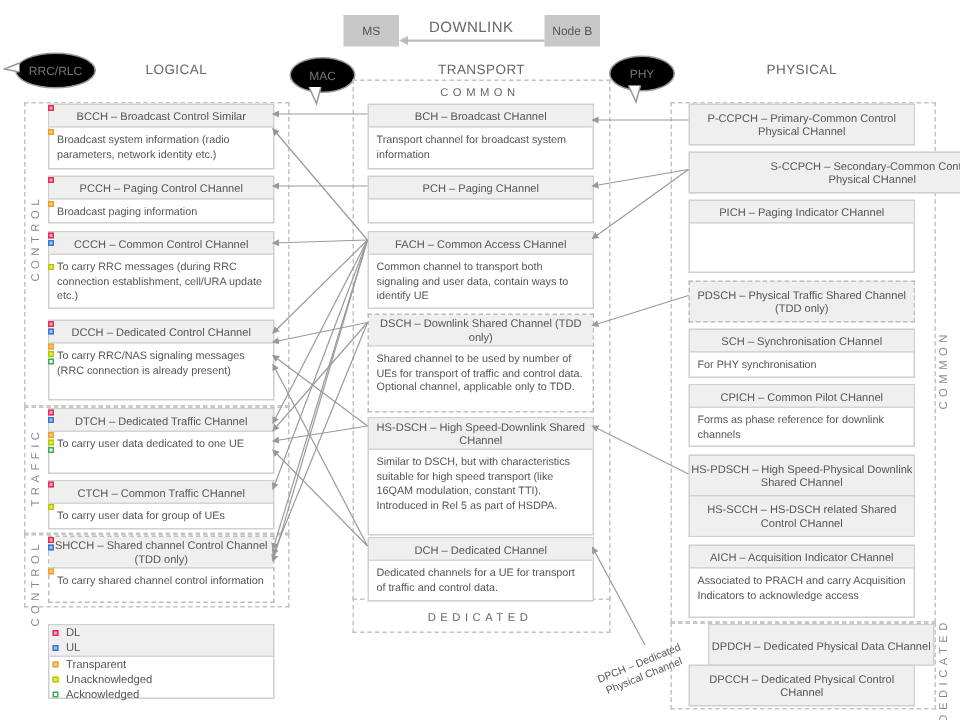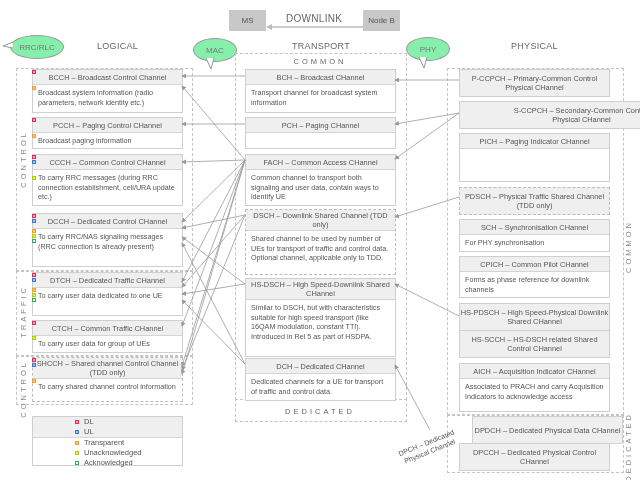--- a/index.html
+++ b/index.html
@@ -1,37 +1,37 @@
 <!DOCTYPE html>
 <html><head>
 <meta charset="utf-8">
 <style>
   html, body { margin:0; padding:0; background:#ffffff; }
   body { width:640px; height:480px; position:relative; overflow:hidden;
          font-family:"Liberation Sans", sans-serif; color:#555; }
   .abs { position:absolute; }
   .hdr { font-size:9px; color:#666; letter-spacing:0.3px; }
   .node { background:#c8c8c8; color:#555; font-size:8px; text-align:center; }
-  .bubble { border:1px solid #999; border-radius:50%; background:#86efac; font-size:8px; color:#777;
+  .bubble { border:1px solid #999; border-radius:50%; background:#000000; font-size:8px; color:#777;
             display:flex; align-items:center; justify-content:center; }
   .dash { border:1px dashed #c4c4c4; }
   .box { border:1px solid #cfcfcf; background:#fff; }
   .title { background:#efefef; border-bottom:1px solid #d4d4d4; font-size:7.4px; color:#555;
            text-align:center; display:flex; align-items:center; justify-content:center; line-height:9px; }
   .desc { font-size:7.2px; color:#555; padding:3px 5px; line-height:9.5px; }
   .box.dashed { border:1px dashed #bdbdbd; }
   .vlabel { font-size:7.5px; color:#888; letter-spacing:3px; writing-mode:vertical-rl; transform:rotate(180deg); }
   .vlabelr { font-size:7.5px; color:#888; letter-spacing:3px; writing-mode:vertical-rl; transform:rotate(180deg); }
   .sq { position:absolute; width:4px; height:4px; border:1px solid; box-sizing:border-box; }
   .sq.dl { border-color:#e0305a; background:#f5a0b5; }
   .sq.ul { border-color:#3a78d0; background:#9cc0f0; }
   .sq.tr { border-color:#f0a030; background:#f8c880; }
   .sq.un { border-color:#b8c800; background:#e8f050; }
   .sq.ac { border-color:#30b050; background:#ffffff; }
-  .legend-item { font-size:7.5px; color:#555; height:10px; line-height:10px; position:relative; padding-left:11px;margin-left:40px; }
+  .legend-item { font-size:7.5px; color:#555; height:10px; line-height:10px; position:relative; padding-left:11px; }
   .legend-item .sq { left:2px; top:3px; }
   .sectlab { font-size:7.5px; color:#666; letter-spacing:3px; text-align:center; }
 </style>
 </head>
 <body>
 
 <div class="abs node" style="left:229px;top:10px;width:37px;height:21px;line-height:21px;">MS</div>
 <div class="abs hdr" style="left:286px;top:13px;font-size:10px;">DOWNLINK</div>
 <svg class="abs" style="left:266px;top:20px;" width="98" height="10">
   <line x1="4" y1="7" x2="97" y2="7" stroke="#bbb" stroke-width="1.5"></line>
@@ -57,21 +57,21 @@
 <div class="abs hdr" style="left:511px;top:41px;">PHYSICAL</div>
 
 <div class="abs dash" style="left:16px;top:68px;width:175px;height:201px;"></div>
 <div class="abs vlabel" style="left:19px;top:130px;">CONTROL</div>
 <div class="abs dash" style="left:16px;top:271px;width:175px;height:83px;"></div>
 <div class="abs vlabel" style="left:19px;top:285px;">TRAFFIC</div>
 <div class="abs dash" style="left:16px;top:356px;width:175px;height:47px;"></div>
 <div class="abs vlabel" style="left:19px;top:360px;">CONTROL</div>
 
 <div class="abs box" style="left:32px;top:69px;width:149px;height:42px;">
-  <div class="title" style="height:14px;">BCCH – Broadcast Control Channel</div>
+  <div class="title" style="height:14px;">BCCH – Broadcast Control Similar</div>
   <div class="desc">Broadcast system information (radio parameters, network identity etc.)</div>
 </div>
 <div class="sq dl abs" style="left:32px;top:70px;"></div>
 <div class="sq tr abs" style="left:32px;top:86px;"></div>
 
 <div class="abs box" style="left:32px;top:117px;width:149px;height:30px;">
   <div class="title" style="height:14px;">PCCH – Paging Control CHannel</div>
   <div class="desc">Broadcast paging information</div>
 </div>
 <div class="sq dl abs" style="left:32px;top:118px;"></div>

